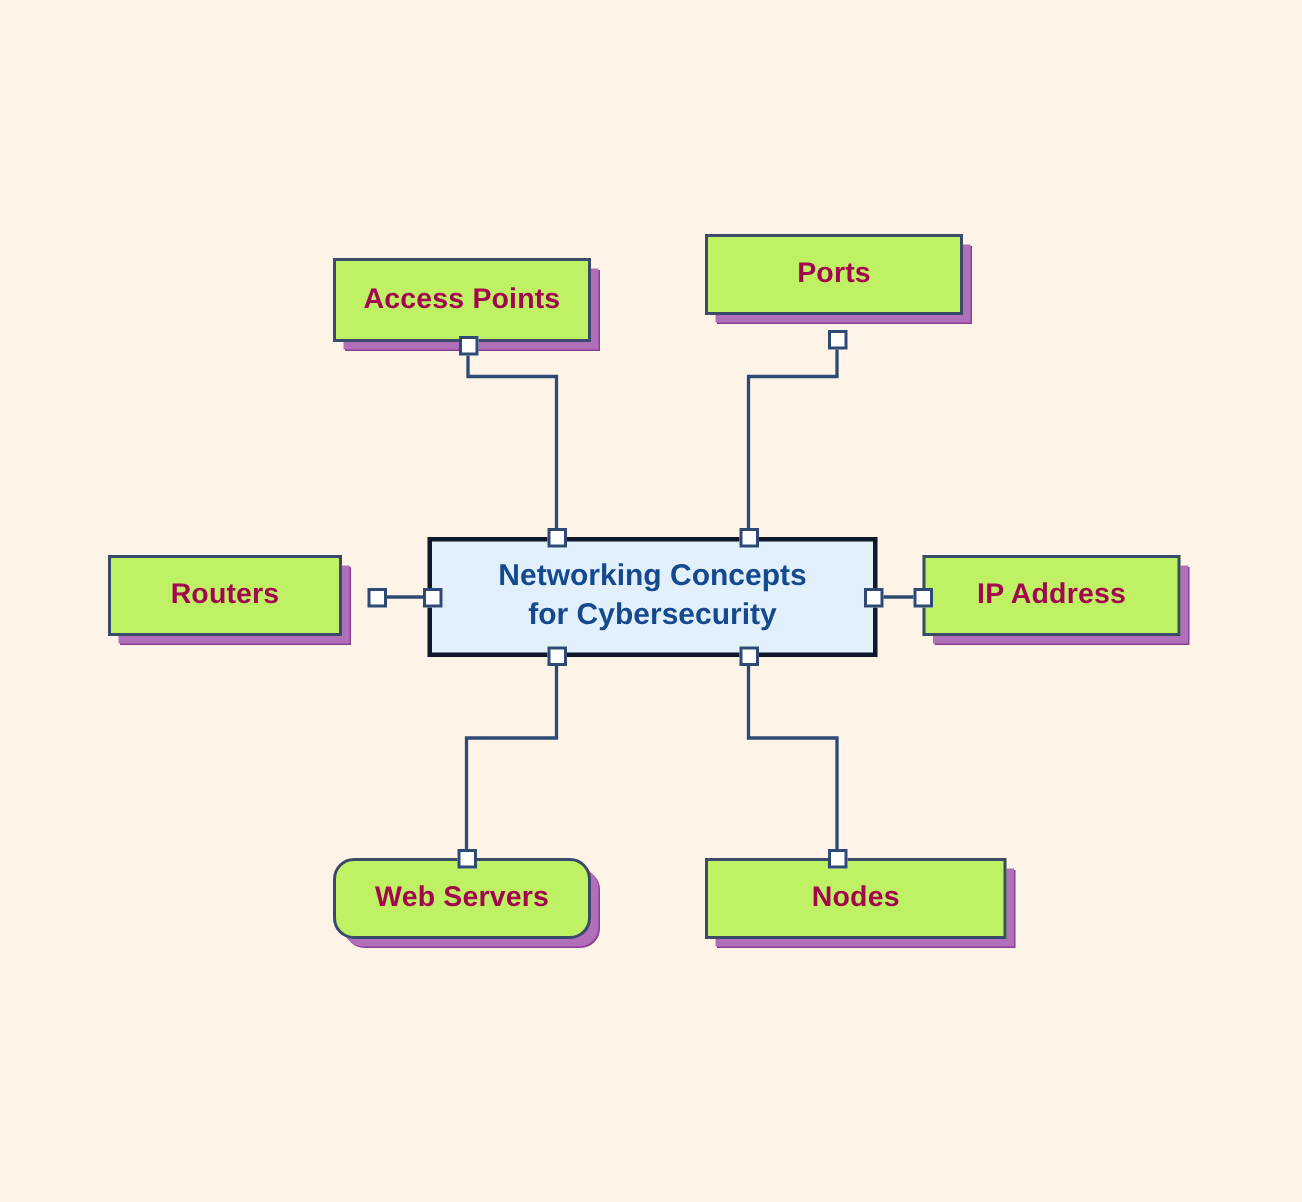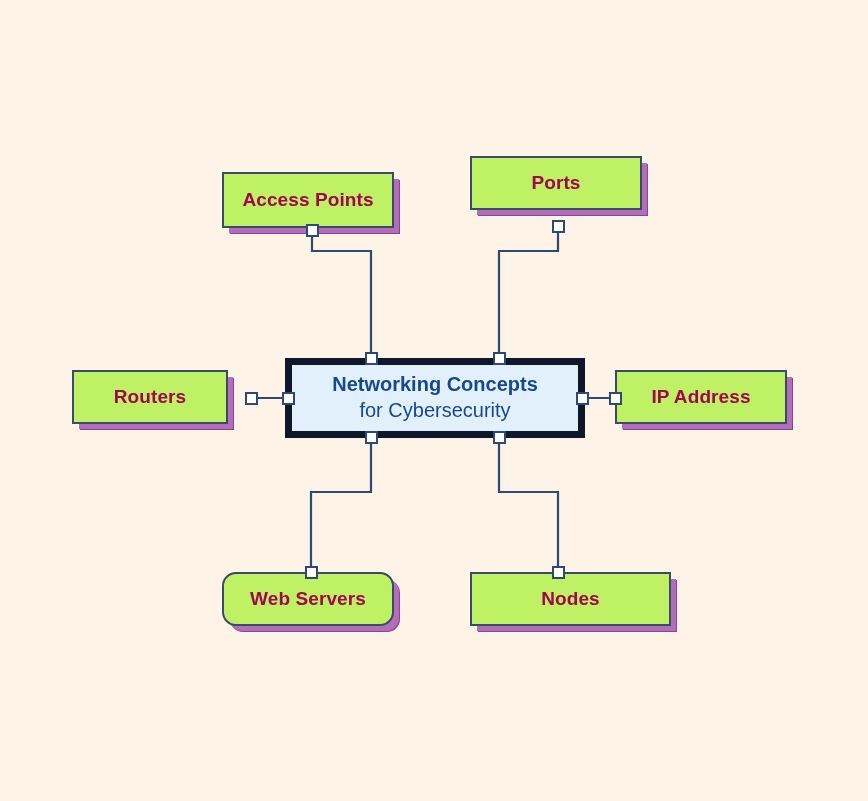--- a/index.html
+++ b/index.html
@@ -52,33 +52,33 @@
     color: #a3054f;
     font-weight: bold;
     font-size: 19px;
     letter-spacing: .1px;
     line-height: 1.1;
   }
 
   
   .central {
     background: #e2f0fb;
-    border: 7px solid #0f172a;
+    border: 3px solid #0f172a;
   }
   .central .title-main {
     display: block;
     color: #15498f;
     font-weight: bold;
     font-size: 20px;
     line-height: 1.28;
   }
   .central .title-sub {
     display: block;
     color: #15498f;
-    font-weight: normal;
+    font-weight: bold;
     font-size: 20px;
     line-height: 1.28;
   }
 
   
   .anchor {
     position: absolute;
     width: 13px;
     height: 13px;
     box-sizing: border-box;

